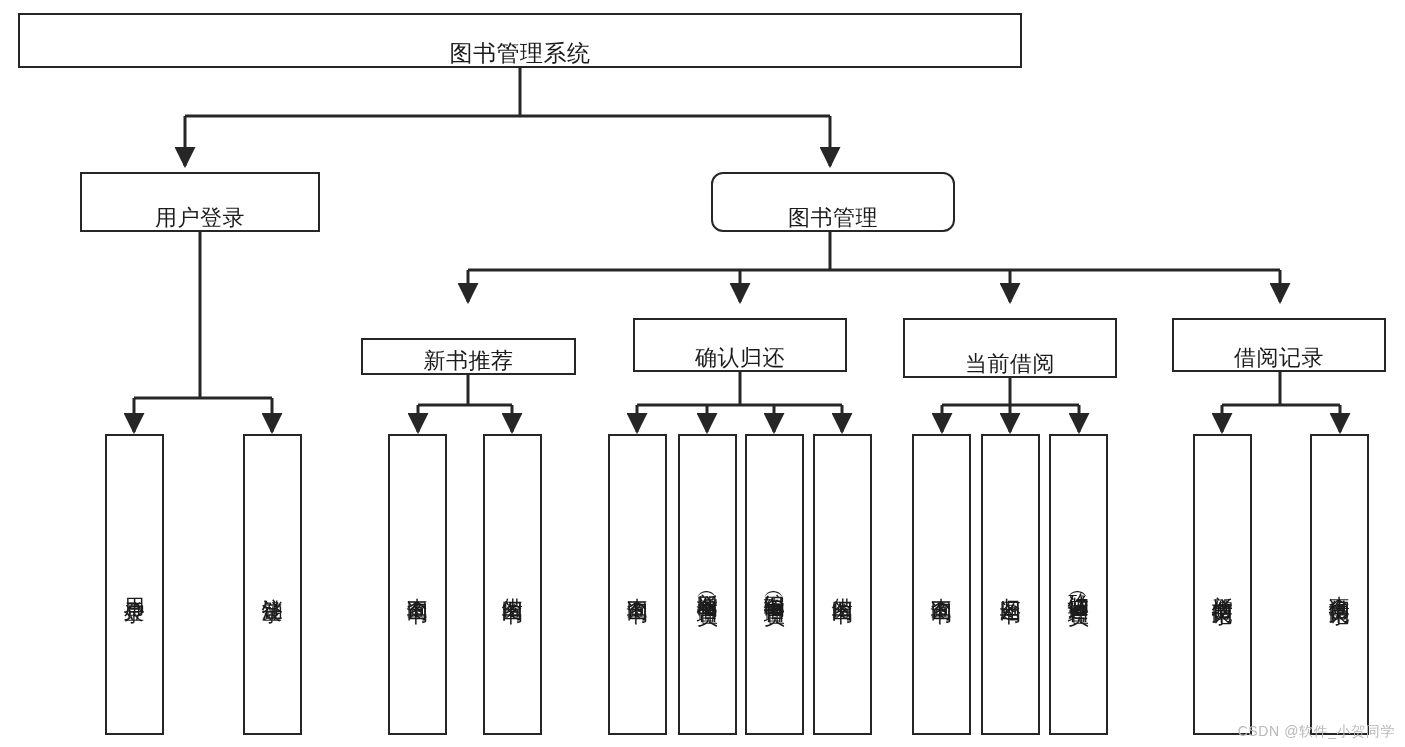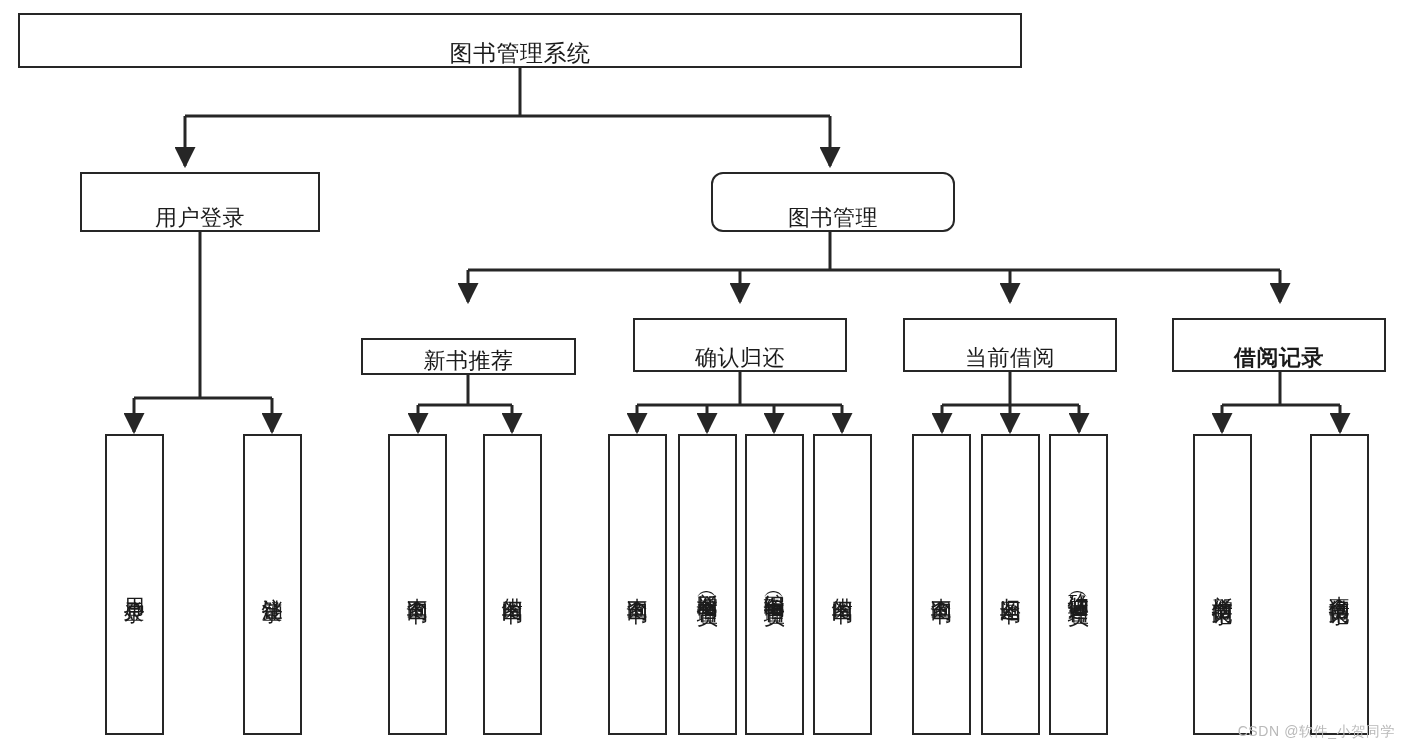--- a/index.html
+++ b/index.html
@@ -136,24 +136,24 @@
   <div class="node" style="left:711px; top:172px; width:244px; height:60px;border-radius:12px;">
     <span class="node-label">图书管理</span>
   </div>
 
   <div class="node" style="left:361px; top:318px; width:215px; height:37px;margin-top:20px;">
     <span class="node-label">新书推荐</span>
   </div>
   <div class="node" style="left:633px; top:318px; width:214px; height:54px;">
     <span class="node-label">确认归还</span>
   </div>
-  <div class="node" style="left:903px; top:318px; width:214px; height:54px;">
+  <div class="node" style="left:903px; top:318px; width:214px; height:60px;">
     <span class="node-label">当前借阅</span>
   </div>
-  <div class="node" style="left:1172px; top:318px; width:214px; height:54px;font-weight:bold;">
+  <div class="node" style="left:1172px; top:318px; width:214px; height:54px;">
     <span class="node-label">借阅记录</span>
   </div>
 
   <div class="node vertical" style="left:105px; top:434px; width:59px; height:301px;">
     <span class="node-label">用户登录</span>
   </div>
   <div class="node vertical" style="left:243px; top:434px; width:59px; height:301px;">
     <span class="node-label">注销登录</span>
   </div>
 

